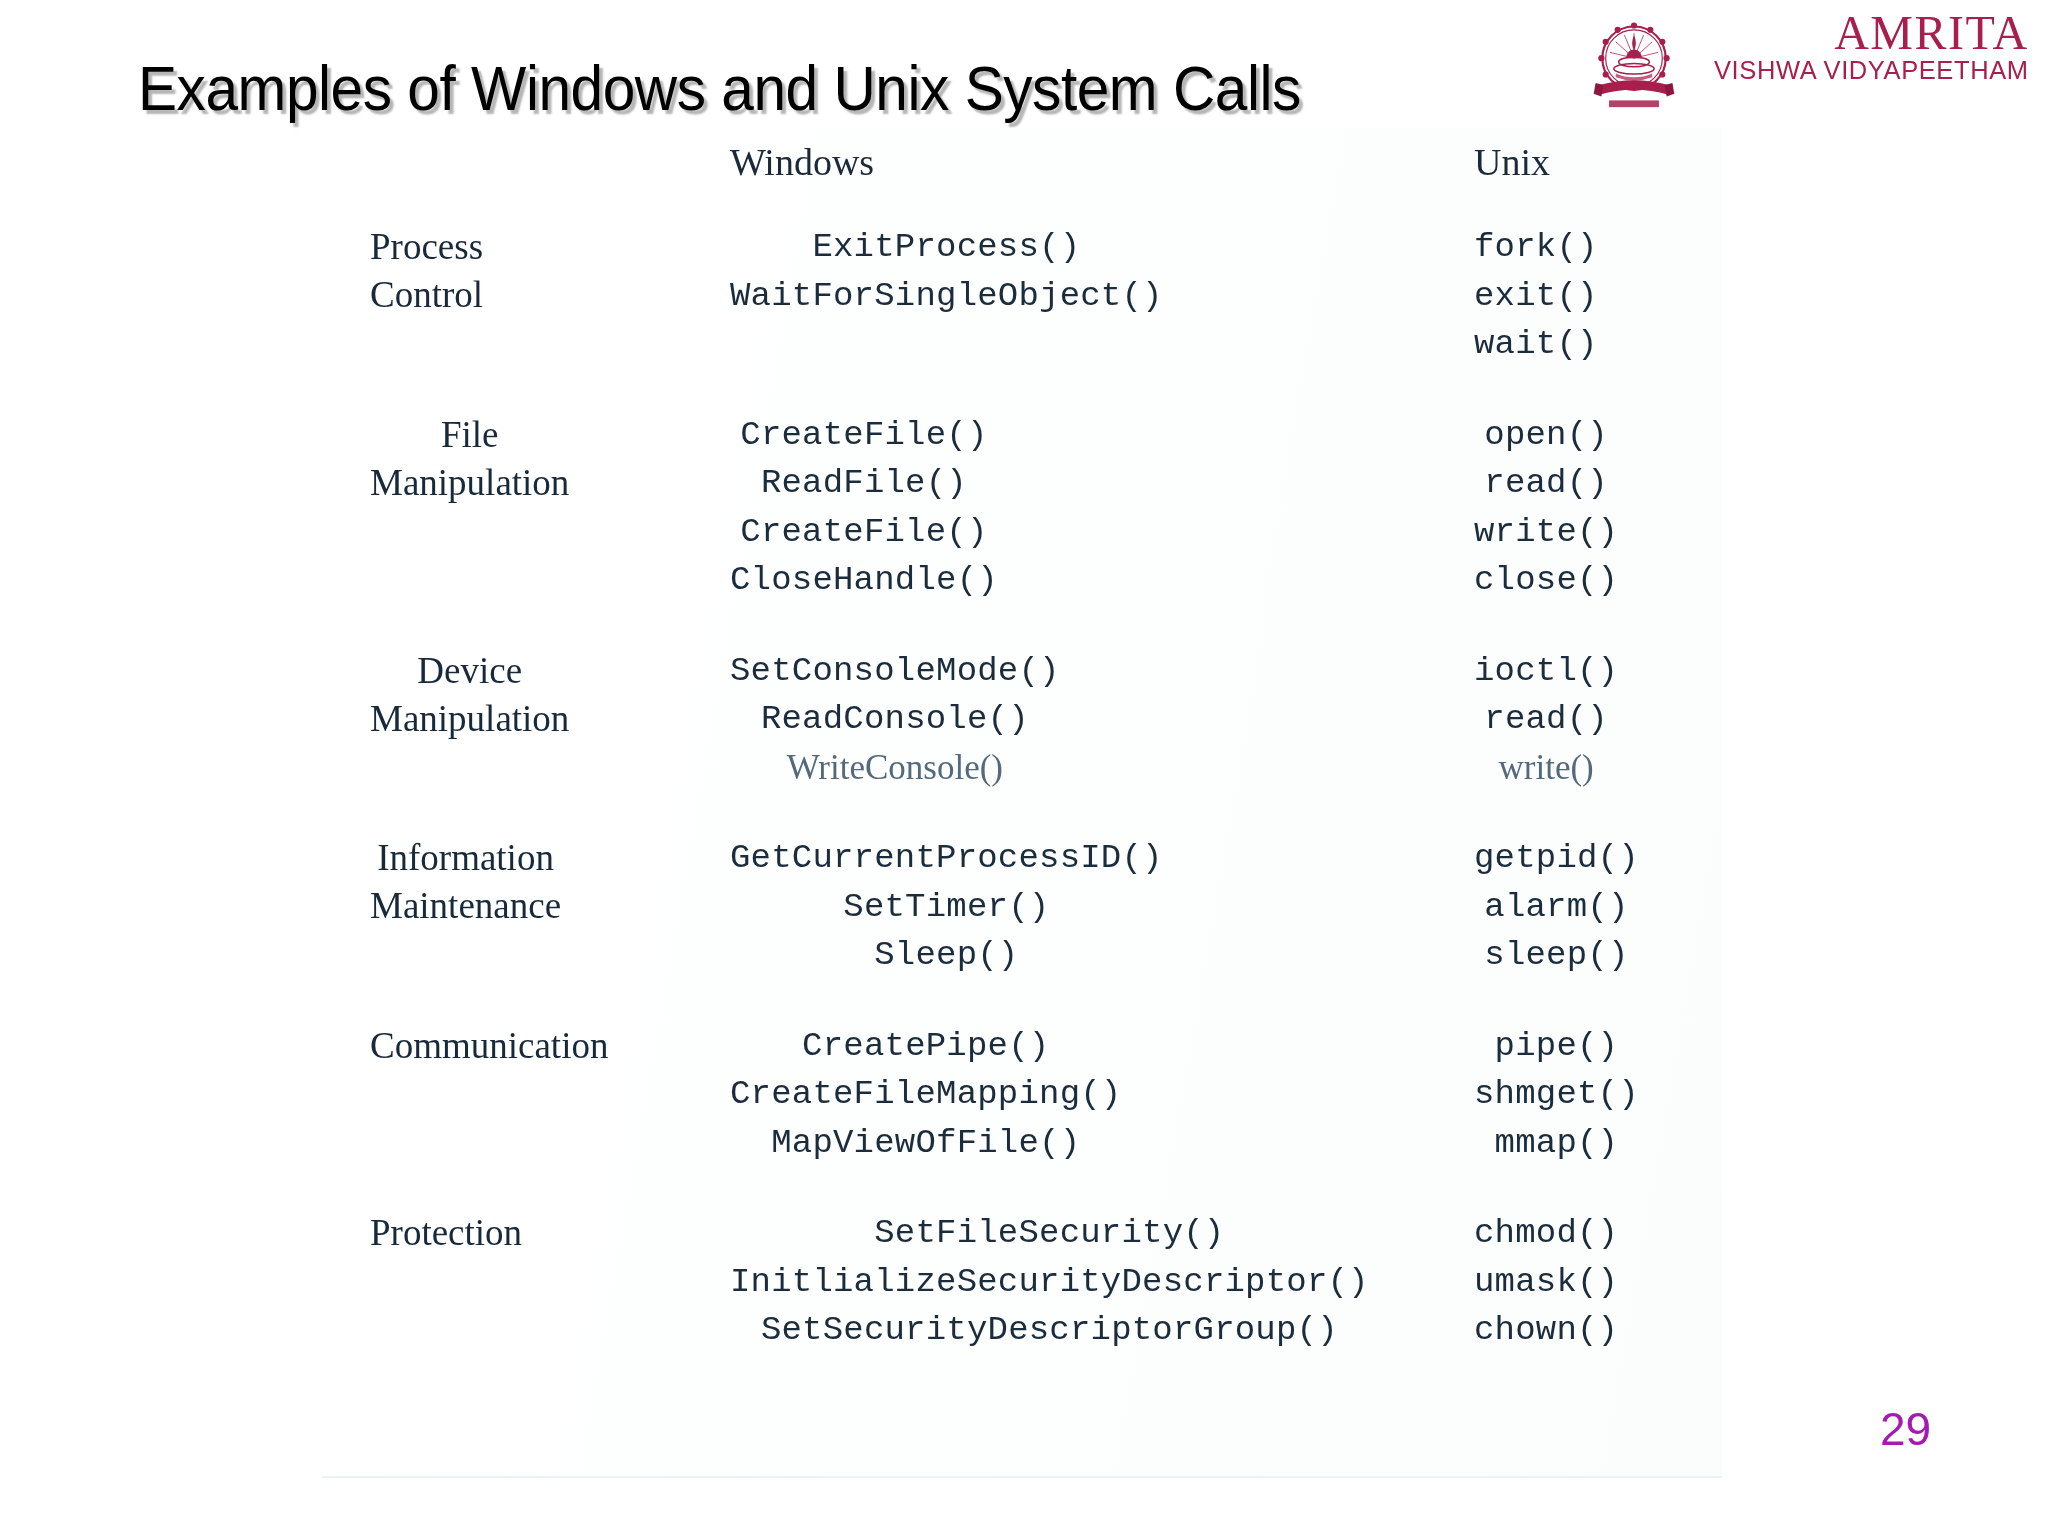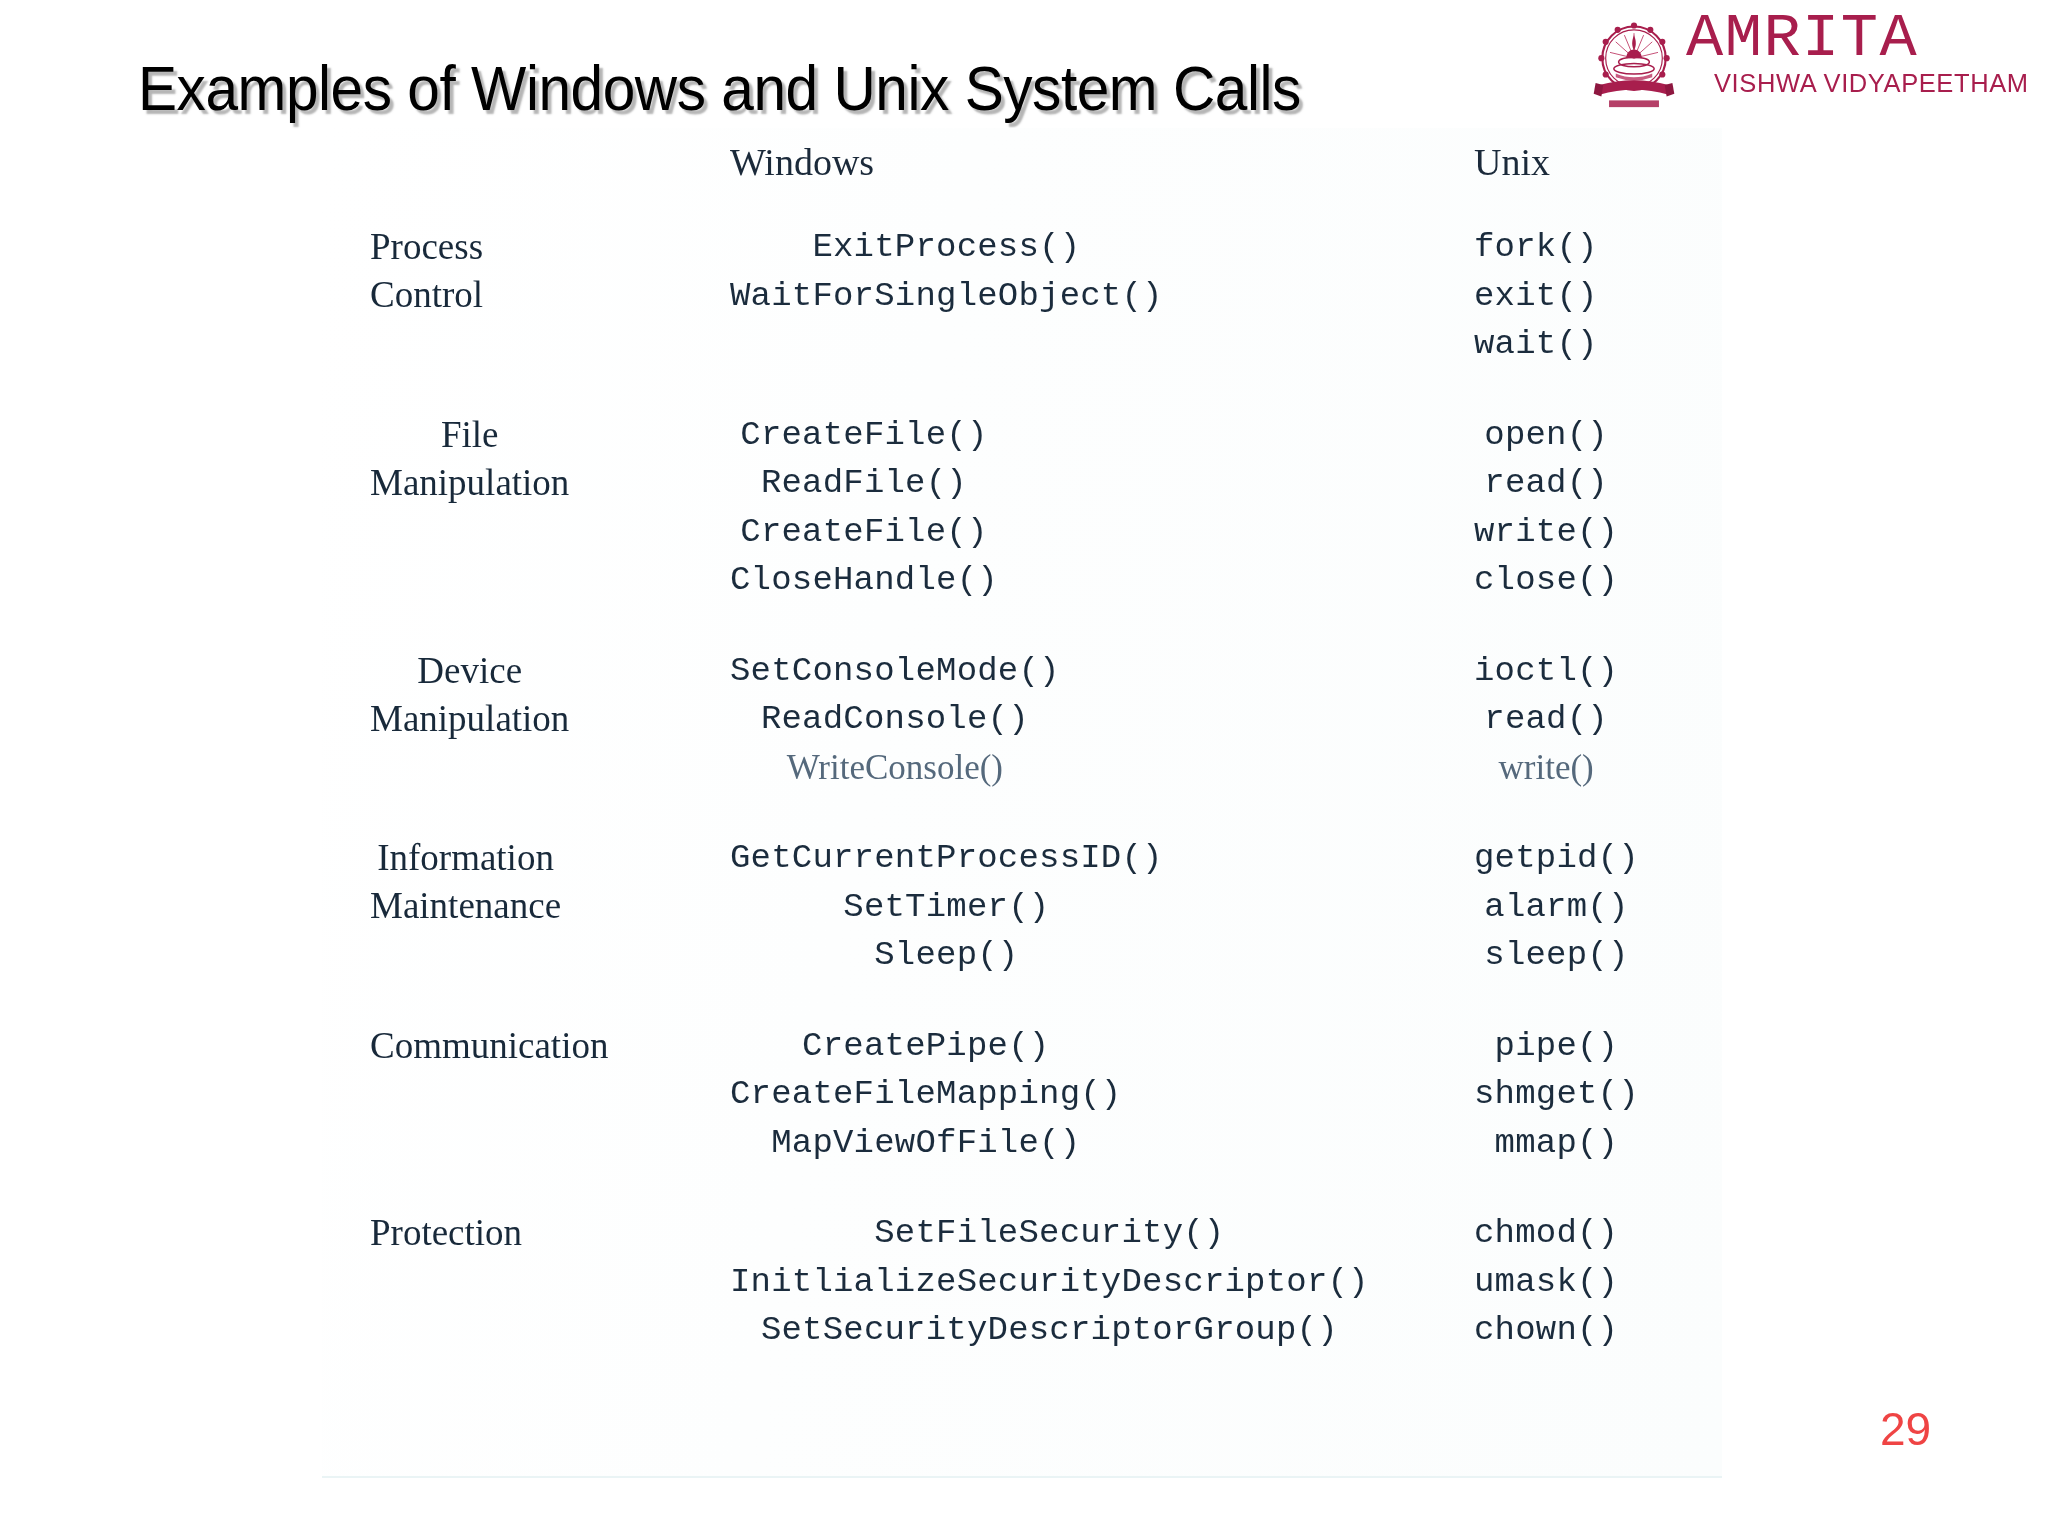--- a/index.html
+++ b/index.html
@@ -46,27 +46,28 @@
     flex: none;
     margin-top: 4px;
   }
   .logo-words {
     margin-left: 4px;
     display: flex;
     flex-direction: column;
     line-height: 1;
   }
   .logo-main {
-    font-family: Liberation Mono, monospace;
-    font-size: 62px;
+    font-family: Liberation Serif, serif;
+    font-size: 48px;
     font-weight: 400;
     color: #A81E4D;
     letter-spacing: 1.5px;
     line-height: 0.95;
     white-space: nowrap;
+    text-align: right;
   }
   .logo-sub {
     font-family: "Liberation Sans", sans-serif;
     font-size: 25.5px;
     font-weight: 400;
     color: #A81E4D;
     letter-spacing: 0.6px;
     white-space: nowrap;
     margin-top: 2px;
     transform: scaleX(1.0);
@@ -150,21 +151,21 @@
     font-size: 35px;
   }
 
   
   .page-number {
     position: absolute;
     left: 1880px;
     top: 1402px;
     font-family: "Liberation Sans", sans-serif;
     font-size: 46px;
-    color: #ef4444;
+    color: #a21caf;
   }
 </style>
 </head>
 <body>
 
 <div class="slide-title">Examples of Windows and  Unix System Calls</div>
 
 <div class="logo-block">
   <svg class="logo-emblem" viewBox="0 0 100 100">
 

